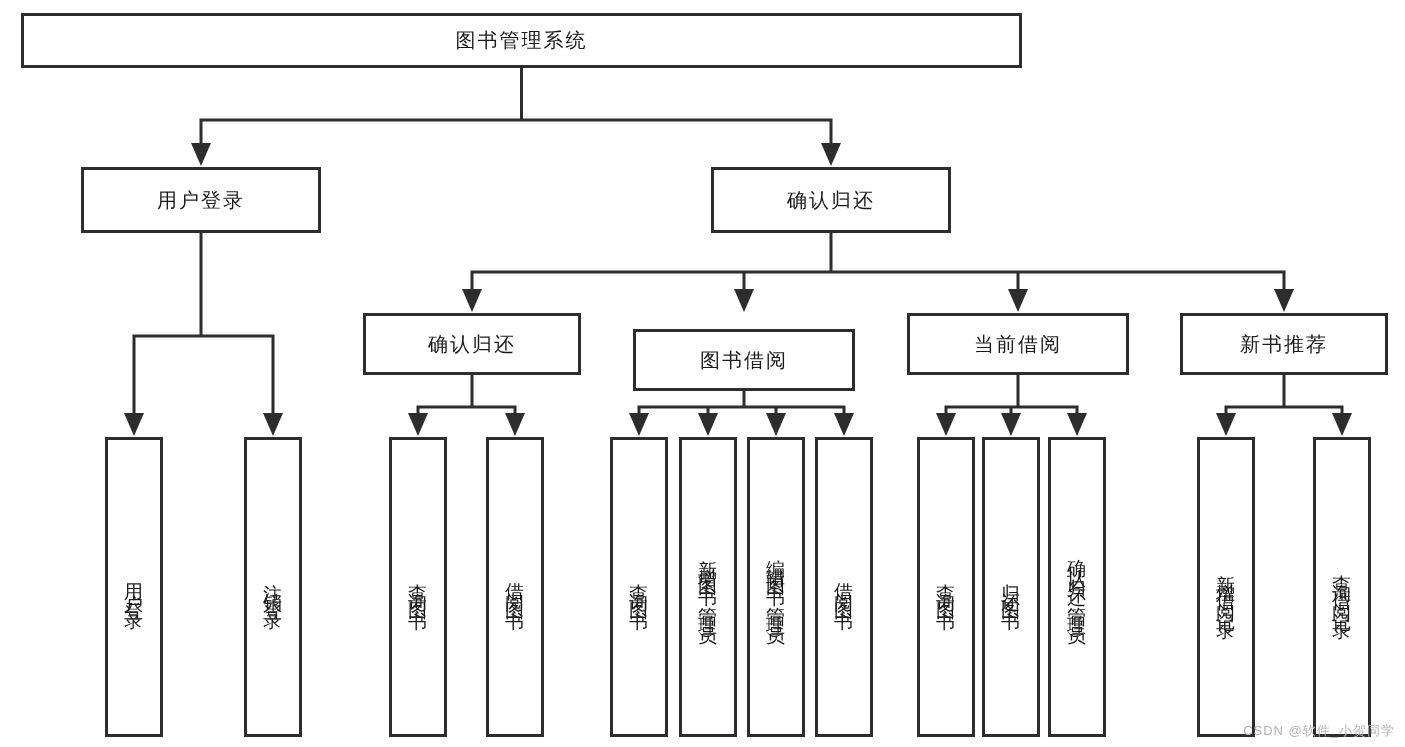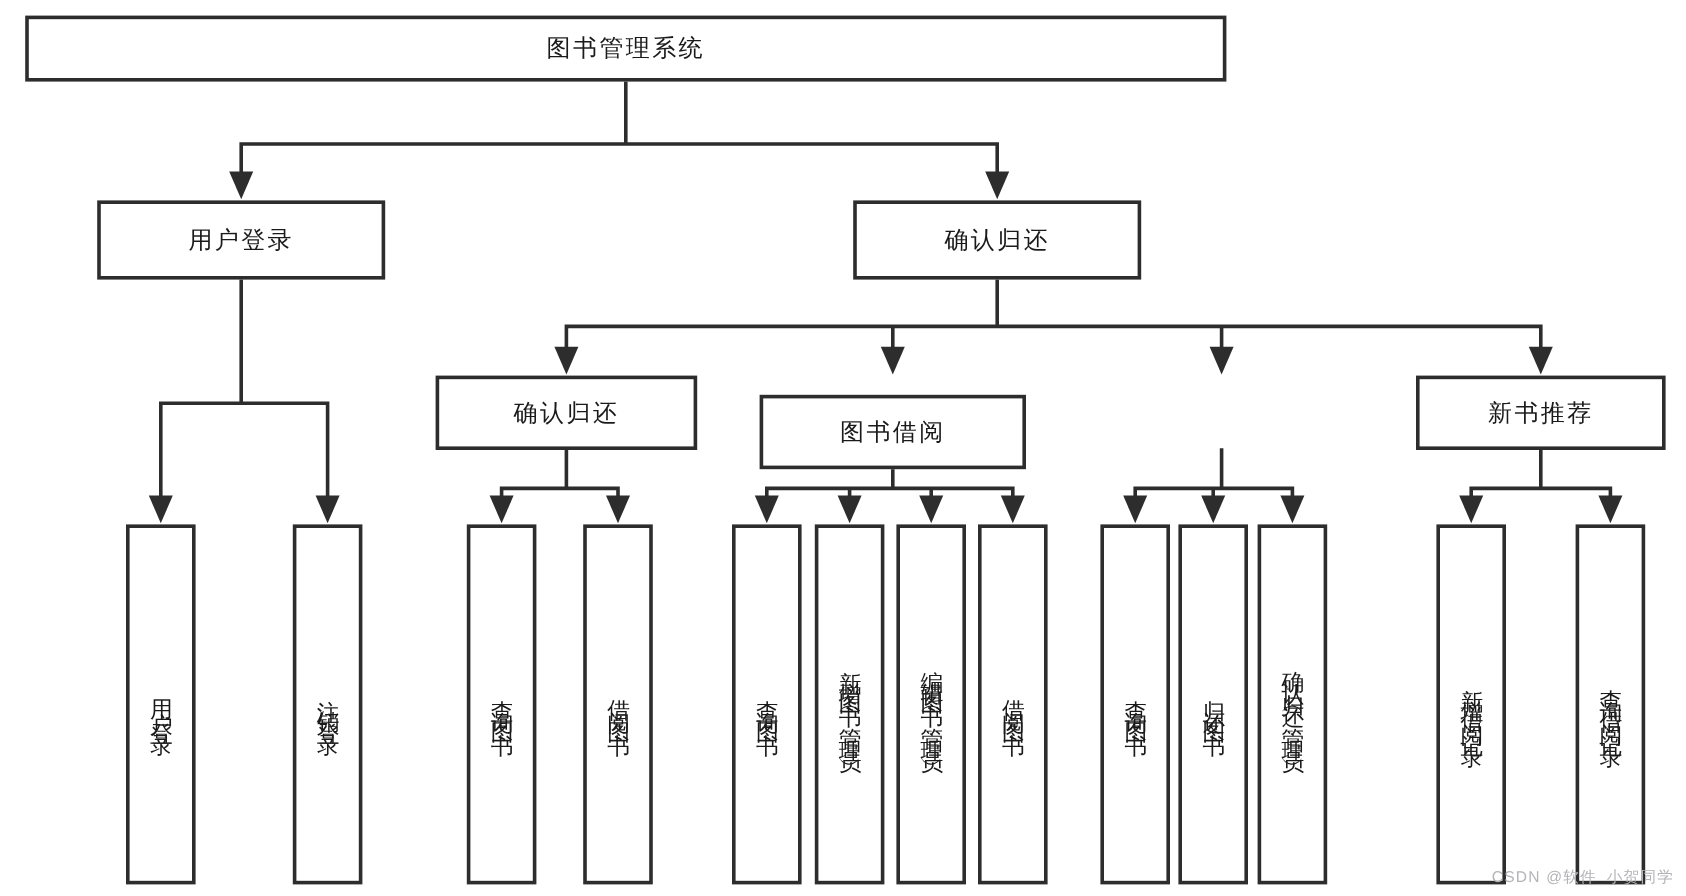--- a/index.html
+++ b/index.html
@@ -92,20 +92,23 @@
   <div class="box" style="left:711px;top:167px;width:240px;height:66px;">
     <span class="hlabel">确认归还</span>
   </div>
 
   <div class="box" style="left:363px;top:313px;width:218px;height:62px;">
     <span class="hlabel">确认归还</span>
   </div>
   <div class="box" style="left:633px;top:313px;width:222px;height:62px;margin-top:16px;">
     <span class="hlabel">图书借阅</span>
   </div>
+  <div class="box" style="left:907px;top:313px;width:222px;height:62px;">
+    <span class="hlabel">当前借阅</span>
+  </div>
   <div class="box" style="left:1180px;top:313px;width:208px;height:62px;">
     <span class="hlabel">新书推荐</span>
   </div>
 
   <div class="box" style="left:105px;top:437px;width:58px;height:300px;">
     <span class="vlabel">用户登录</span>
   </div>
   <div class="box" style="left:244px;top:437px;width:58px;height:300px;">
     <span class="vlabel">注销登录</span>
   </div>

